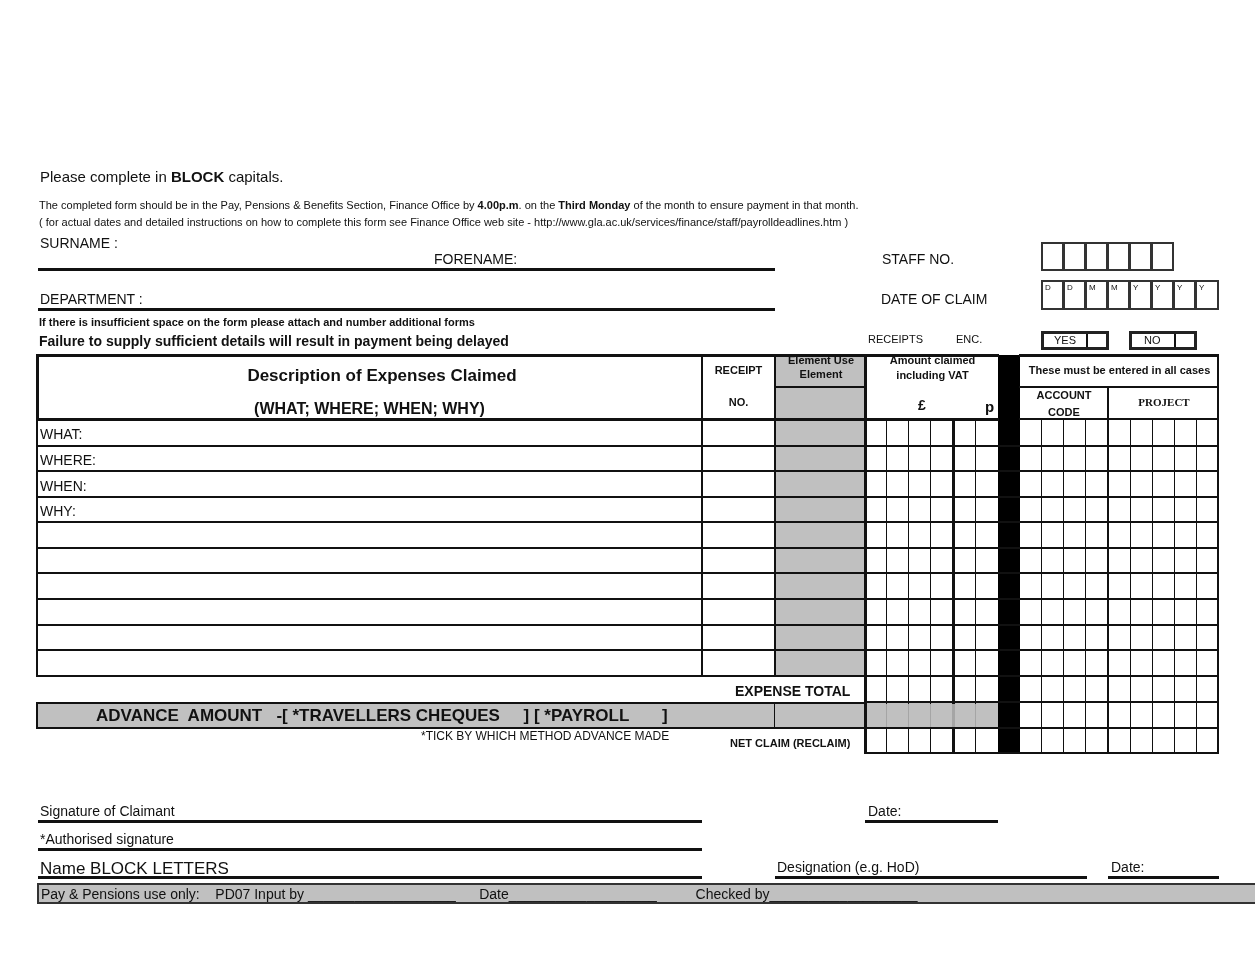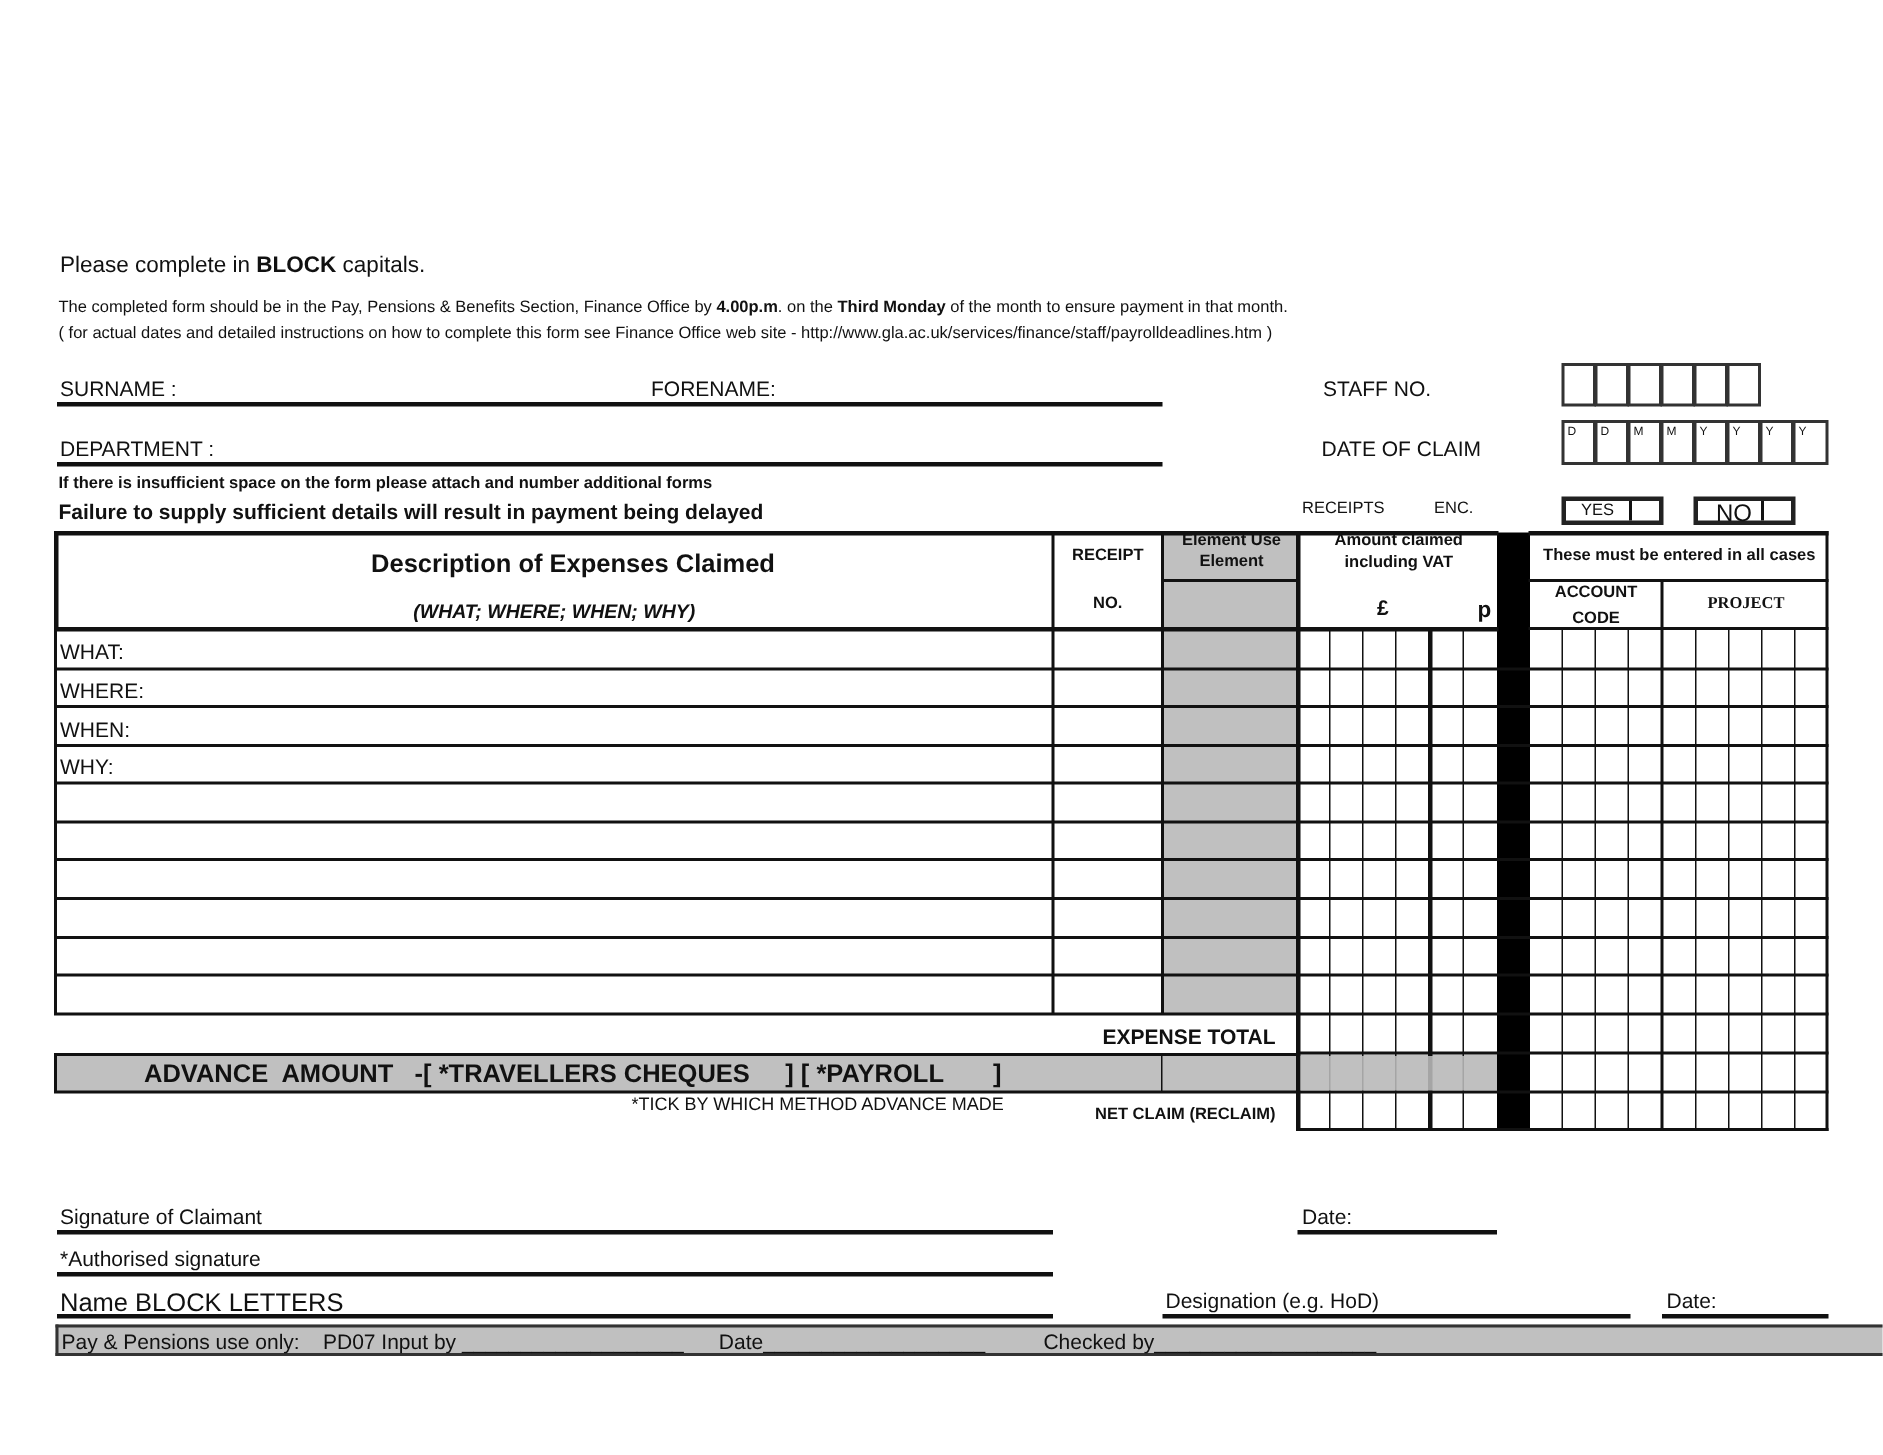--- a/index.html
+++ b/index.html
@@ -21,21 +21,21 @@
 <body>
 
 <div class="t" style="left:40px;top:169px;font-size:15px;">
   <span>Please complete in </span><span class="b">BLOCK</span><span> capitals.</span>
 </div>
 <div class="t" style="left:39px;top:200px;font-size:11px;">
   <span>The completed form should be in the Pay, Pensions &amp; Benefits Section, Finance Office by </span><span class="b">4.00p.m</span><span>. on the </span><span class="b">Third Monday</span><span> of the month to ensure payment in that month.</span>
 </div>
 <div class="t" style="left:39px;top:217px;font-size:11px;">( for actual dates and detailed instructions on how to complete this form see Finance Office web site - http://www.gla.ac.uk/services/finance/staff/payrolldeadlines.htm )</div>
 
-<div class="t" style="left:40px;top:252px;font-size:14px;">SURNAME :</div>
+<div class="t" style="left:40px;top:236px;font-size:14px;">SURNAME :</div>
 <input class="field" style="left: 130px; top: 250px; width: 290px; height: 18px;">
 <div class="t" style="left:434px;top:252px;font-size:14px;">FORENAME:</div>
 <input class="field" style="left: 530px; top: 250px; width: 240px; height: 18px;">
 <div class="hline" style="left:38px;top:268px;width:737px;height:3px;"></div>
 
 <div class="t" style="left:40px;top:292px;font-size:14px;">DEPARTMENT :</div>
 <input class="field" style="left: 155px; top: 290px; width: 615px; height: 18px;">
 <div class="hline" style="left:38px;top:308px;width:737px;height:3px;"></div>
 
 <div class="t b" style="left:39px;top:317px;font-size:11px;">If there is insufficient space on the form please attach and number additional forms</div>
@@ -63,41 +63,41 @@
   <div class="cell tiny" style="left:154px;top:0;width:24px;height:30px;border-width:2px;">Y</div>
 </div>
 
 <div class="t" style="left:868px;top:334px;font-size:11px;">RECEIPTS</div>
 <div class="t" style="left:956px;top:334px;font-size:11px;">ENC.</div>
 <div class="box" style="left:1041px;top:331px;width:68px;height:19px;border-width:3px;">
   <div class="t" style="left:10px;top:1px;font-size:11px;">YES</div>
   <div class="vline" style="left:42px;top:0;width:2px;height:13px;"></div>
 </div>
 <div class="box" style="left:1129px;top:331px;width:68px;height:19px;border-width:3px;">
-  <div class="t" style="left:12px;top:1px;font-size:16px;">NO</div>
+  <div class="t" style="left:12px;top:1px;font-size:11px;">NO</div>
   <div class="vline" style="left:42px;top:0;width:2px;height:13px;"></div>
 </div>
 
 <div class="abs" style="left:0;top:0;width:1255px;height:970px;">
 
   <div class="abs grey" style="left:775px;top:355px;width:90px;height:321px;"></div>
 
   <div class="abs grey" style="left:37px;top:703px;width:961px;height:25px;"></div>
 
   <div class="abs" style="left:998px;top:355px;width:22px;height:398px;background:#000;"></div>
 
   <div class="hline" style="left:36px;top:354px;width:963px;height:3px;"></div>
   <div class="hline" style="left:1019px;top:354px;width:200px;height:3px;"></div>
   <div class="hline" style="left:36px;top:418px;width:963px;height:3px;"></div>
   <div class="hline" style="left:1019px;top:418px;width:200px;height:2px;"></div>
   <div class="hline" style="left:775px;top:386px;width:90px;height:2px;"></div>
   <div class="hline" style="left:1019px;top:386px;width:200px;height:2px;"></div>
 
   <div class="t b" style="left:37px;top:367px;width:690px;text-align:center;font-size:17px;">Description of Expenses Claimed</div>
-  <div class="t b" style="left:37px;top:401px;width:665px;text-align:center;font-size:13px;font-style:italic;">(WHAT; WHERE; WHEN; WHY)</div>
+  <div class="t b" style="left:37px;top:401px;width:665px;text-align:center;font-size:16px;">(WHAT; WHERE; WHEN; WHY)</div>
   <div class="t b" style="left:702px;top:365px;width:73px;text-align:center;font-size:11px;">RECEIPT</div>
   <div class="t b" style="left:702px;top:397px;width:73px;text-align:center;font-size:11px;">NO.</div>
   <div class="abs b" style="left:777px;top:353px;width:88px;text-align:center;font-size:11px;line-height:14px;">Element Use Element</div>
   <div class="abs b" style="left:880px;top:353px;width:105px;text-align:center;font-size:11px;line-height:15px;">Amount claimed including VAT</div>
   <div class="t b" style="left:918px;top:398px;font-size:14px;">£</div>
   <div class="t b" style="left:985px;top:399px;font-size:15px;">p</div>
   <div class="t b" style="left:1020px;top:365px;width:199px;text-align:center;font-size:11px;">These must be entered in all cases</div>
   <div class="abs b" style="left:1032px;top:387px;width:64px;text-align:center;font-size:11px;line-height:17px;">ACCOUNT CODE</div>
   <div class="t b" style="left:1109px;top:397px;width:110px;text-align:center;font-size:11px;font-family:Liberation Serif, serif;">PROJECT</div>
 

